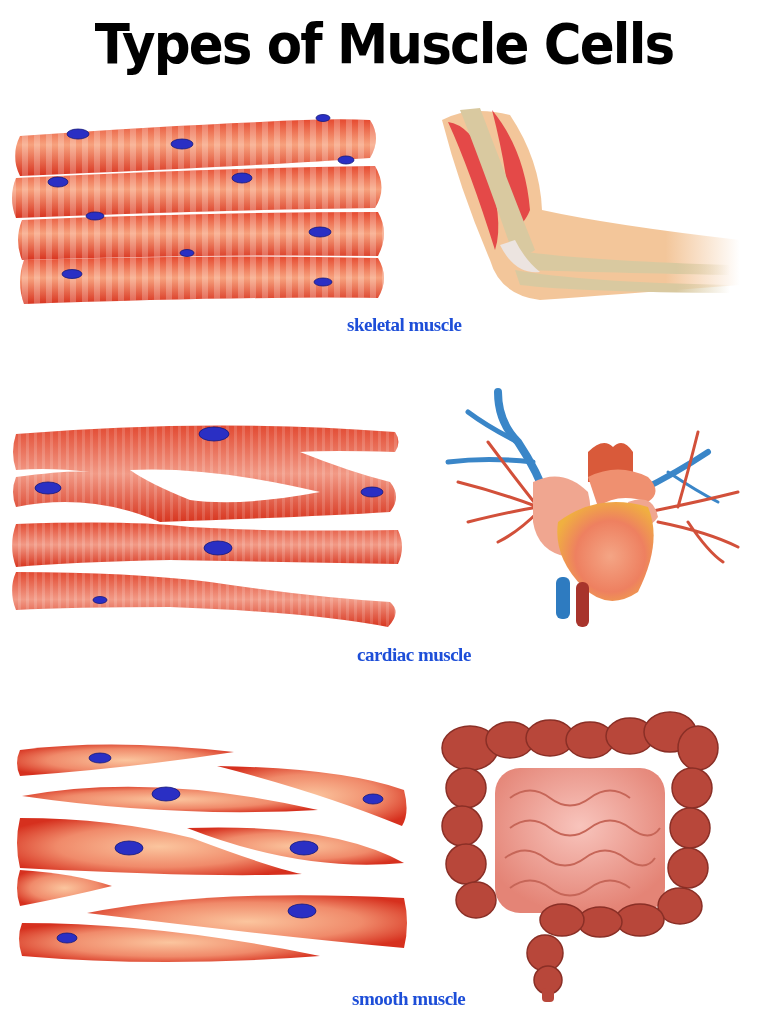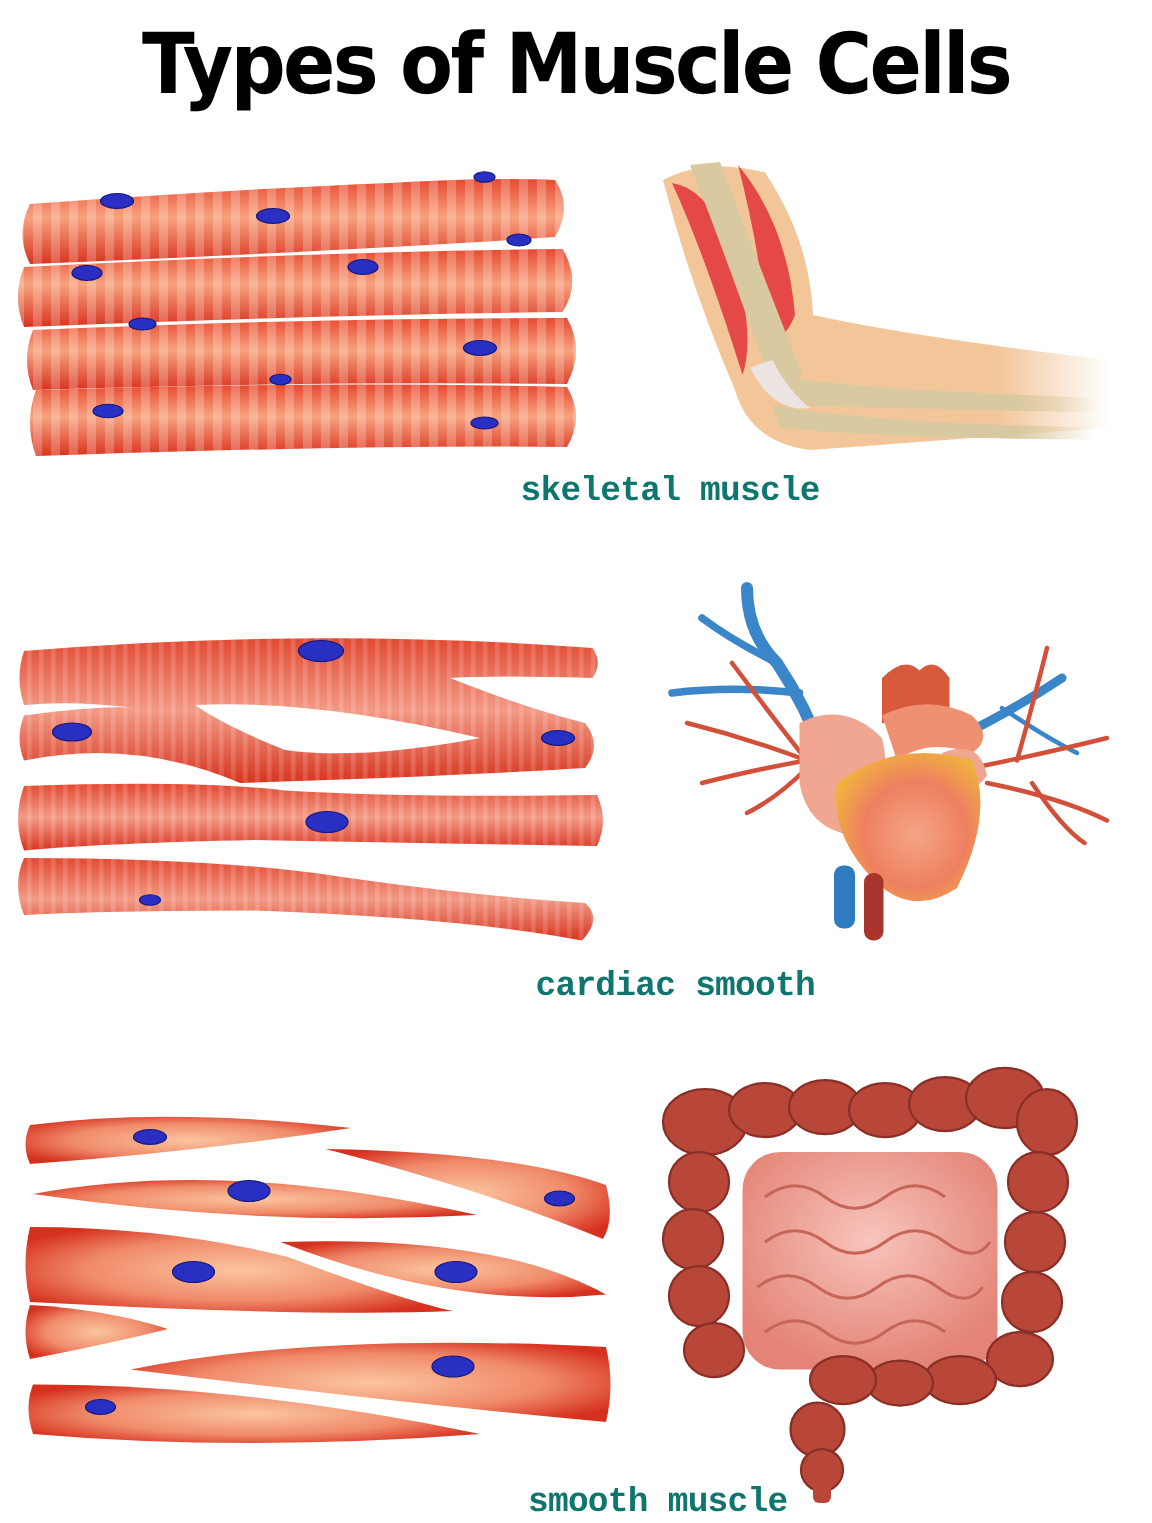--- a/index.html
+++ b/index.html
@@ -1,18 +1,18 @@
 <!DOCTYPE html>
 <html><head>
 <meta charset="utf-8">
 <style>
   html,body{margin:0;padding:0;background:#ffffff;}
   body{width:768px;height:1015px;position:relative;overflow:hidden;font-family:"DejaVu Sans","Liberation Sans",sans-serif;}
   .title{position:absolute;left:0;top:8px;width:768px;text-align:center;font-family:"DejaVu Sans",sans-serif;font-weight:bold;font-size:56px;letter-spacing:-2px;color:#000;line-height:72px;transform:scaleX(0.92);}
-  .label{position:absolute;font-family:Liberation Mono, monospace;font-weight:bold;font-size:23px;color:#0f766e;letter-spacing:-0.5px;}
+  .label{position:absolute;font-family:Liberation Serif, serif;font-weight:bold;font-size:19px;color:#1d4ed8;letter-spacing:-0.5px;}
   .fig{position:absolute;}
   svg{display:block;}
 </style>
 </head>
 <body>
 
 <div class="title">Types of Muscle Cells</div>
 
 <div class="fig" style="left:10px;top:108px;">
 <svg width="380" height="200" viewBox="0 0 380 200">
@@ -128,21 +128,21 @@
   <path d="M150,70 Q165,55 175,65 Q185,55 195,70 L195,100 L150,100Z" fill="#d95a3a"></path>
   <path d="M150,95 Q180,80 210,95 Q225,110 210,120 Q180,110 160,125Z" fill="#ef9070"></path>
   <path d="M95,100 Q125,85 150,110 Q160,150 130,175 Q100,170 95,140Z" fill="#f0a690"></path>
   <path d="M190,120 Q215,110 220,135 Q210,150 195,140Z" fill="#f0a690"></path>
   <path d="M120,140 Q160,110 210,125 Q225,160 200,210 Q170,230 145,205 Q115,175 120,140Z" fill="url(#hrt)"></path>
   <rect x="118" y="195" width="14" height="42" rx="6" fill="#2e7bc0"></rect>
   <rect x="138" y="200" width="13" height="45" rx="6" fill="#a8342c"></rect>
 </svg>
 </div>
 
-<div class="label" style="left:357px;top:644px;">cardiac smooth</div>
+<div class="label" style="left:357px;top:644px;">cardiac muscle</div>
 
 <div class="fig" style="left:12px;top:738px;">
 <svg width="400" height="225" viewBox="0 0 400 225">
   <defs>
     <radialGradient id="smG" cx="0.5" cy="0.5" r="0.6">
       <stop offset="0" stop-color="#fbc59e"></stop>
       <stop offset="0.6" stop-color="#f08a6a"></stop>
       <stop offset="1" stop-color="#d6301e"></stop>
     </radialGradient>
   </defs>

